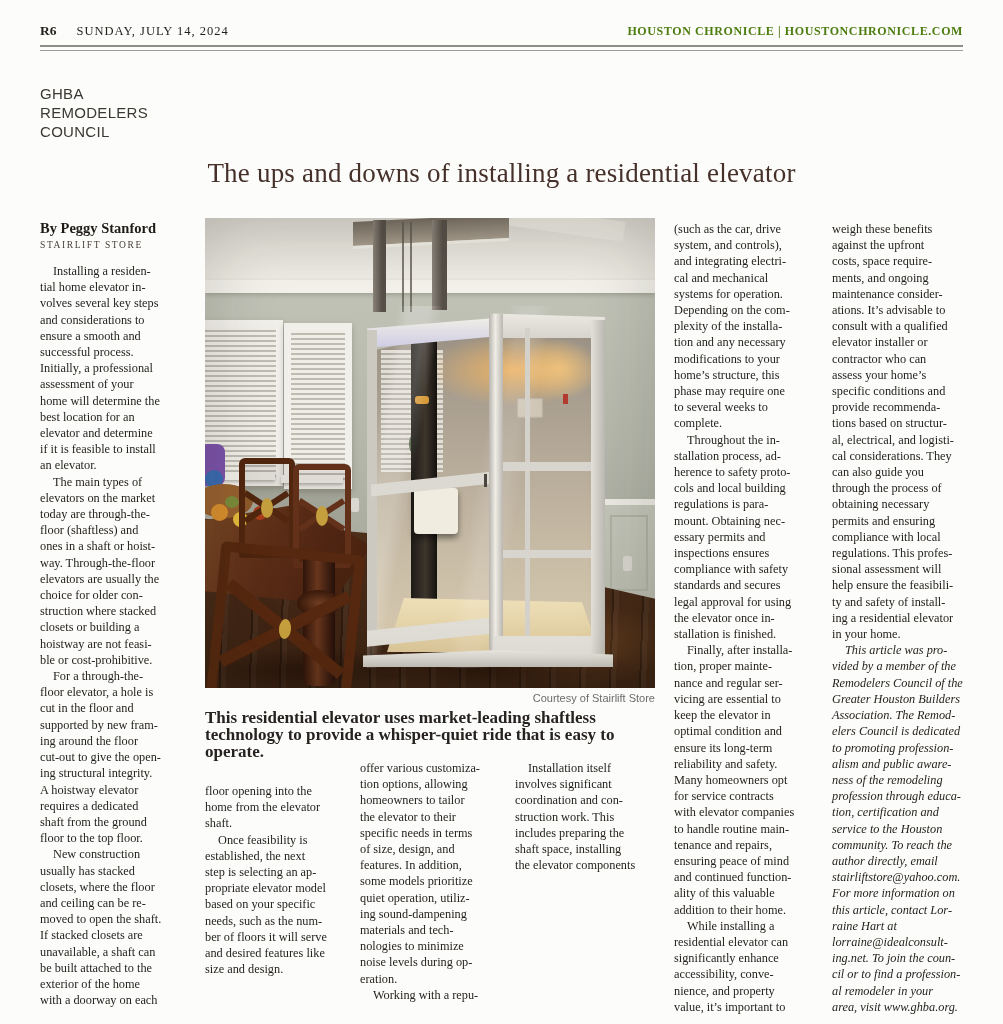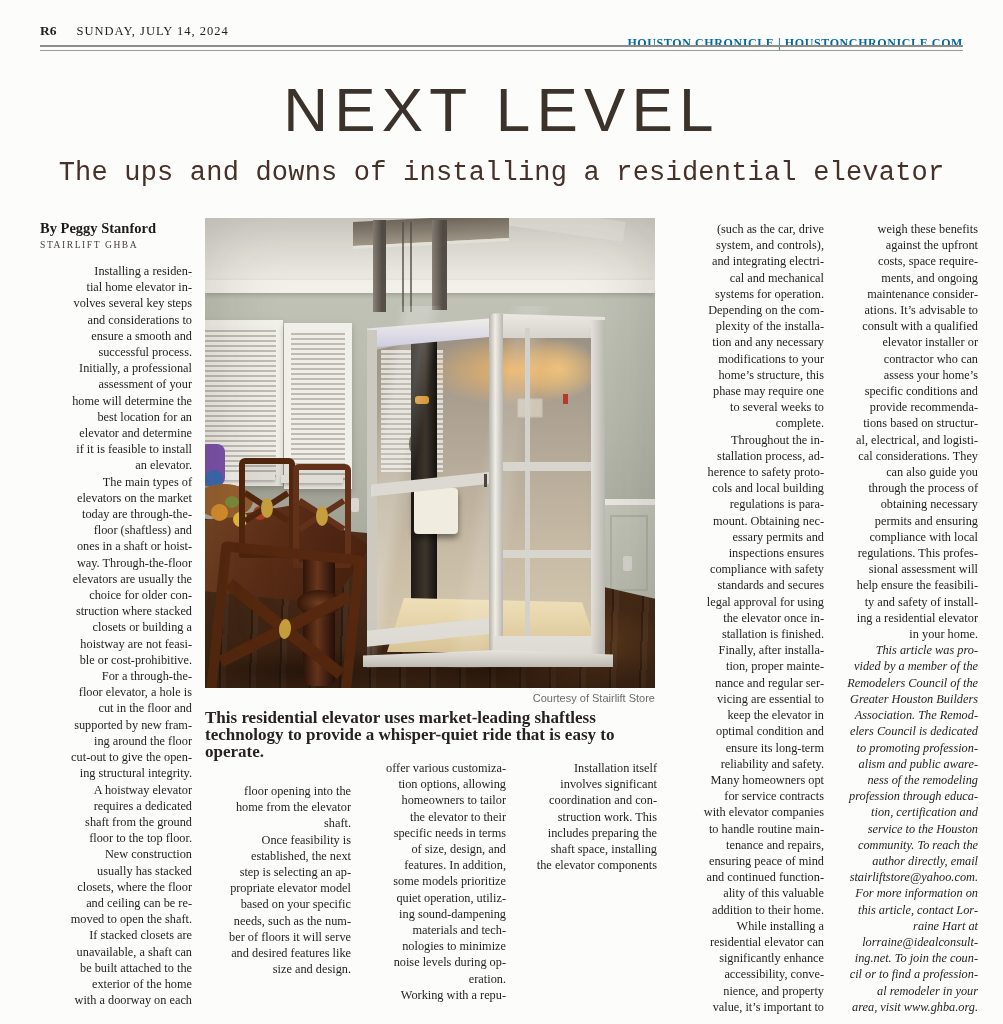--- a/index.html
+++ b/index.html
@@ -1,36 +1,36 @@
 <!DOCTYPE html>
 <html><head>
 <meta charset="utf-8">
 <style>
   html,body{margin:0;padding:0;background:#e8e8e6;}
   .page{position:relative;width:1003px;height:1024px;background:#fcfcfa;margin:0 auto;overflow:hidden;
         font-family:"Liberation Serif",serif;color:#211e1a;}
   
   .mast-left{position:absolute;left:40px;top:23px;font-size:12.5px;letter-spacing:1px;color:#221f1b;}
   .mast-left b{font-size:13.5px;letter-spacing:0;margin-right:20px;}
-  .mast-right{position:absolute;right:40px;top:36px;font-size:12px;font-weight:bold;letter-spacing:.6px;color:#0369a1;}
+  .mast-right{position:absolute;right:40px;top:24px;font-size:12px;font-weight:bold;letter-spacing:.6px;color:#4d7c0f;}
   .rule-thick{position:absolute;left:40px;right:40px;top:45px;height:2px;background:#8f8d88;}
   .rule-thin{position:absolute;left:40px;right:40px;top:50px;height:1px;background:#9d9b96;}
   
   .kicker{position:absolute;left:40px;top:84px;font-family:"Liberation Sans",sans-serif;
           font-size:15px;line-height:19px;color:#3b3833;white-space:pre-line;letter-spacing:.3px;}
   .headline{position:absolute;left:0;width:1003px;top:74px;text-align:center;
             font-family:"Liberation Sans",sans-serif;font-weight:100;font-size:62px;line-height:72px;
             letter-spacing:.1em;color:#3a322b;}
   .subhead{position:absolute;left:0;width:1003px;top:158px;text-align:center;
-           font-family:Liberation Mono, monospace;font-size:27px;color:#46302a;letter-spacing:.2px;}
+           font-family:Liberation Serif, serif;font-size:27px;color:#46302a;letter-spacing:.2px;}
   
   .byline-author{position:absolute;left:40px;top:220px;font-size:14.5px;font-weight:bold;color:#1e1b17;}
   .byline-affil{position:absolute;left:40px;top:240px;font-size:9.5px;letter-spacing:1.6px;color:#46403a;}
   
-  .col{position:absolute;text-align:right;}
+  .col{position:absolute;}
   .para{margin:0;font-size:12.3px;line-height:16.2px;white-space:pre;color:#211e1a;}
   .para.ind{text-indent:13px;}
   .para.ital{font-style:italic;}
   #col0{left:40px;top:263px;width:152px;}
   #col1{left:205px;top:760px;width:146px;margin-top:23px;}
   #col2{left:360px;top:760px;width:146px;}
   #col3{left:515px;top:760px;width:142px;}
   #col4{left:674px;top:221px;width:150px;}
   #col5{left:832px;top:221px;width:146px;}
   
@@ -145,25 +145,27 @@
 
 <div class="page">
 
   <div class="mast-left">
     <b>R6</b><span>SUNDAY, JULY 14, 2024</span>
   </div>
   <div class="mast-right">HOUSTON CHRONICLE | HOUSTONCHRONICLE.COM</div>
   <div class="rule-thick"></div>
   <div class="rule-thin"></div>
 
-  <div class="headline">NEXT LEVEL</div>
+  <div class="kicker">GHBA
+REMODELERS
+COUNCIL</div>
   <div class="subhead">The ups and downs of installing a residential elevator</div>
 
   <div class="byline-author">By Peggy Stanford</div>
-  <div class="byline-affil">STAIRLIFT GHBA</div>
+  <div class="byline-affil">STAIRLIFT STORE</div>
 
   <div class="photo">
     <div class="ph-wall"></div>
     <div class="ph-ceiling"></div>
     <div class="ph-crown"></div>
     <div class="ph-beam"></div>
     <div class="ph-opening"></div>
     <div class="win w1"></div>
     <div class="win w2"></div>
     <div class="sill s1"></div>

